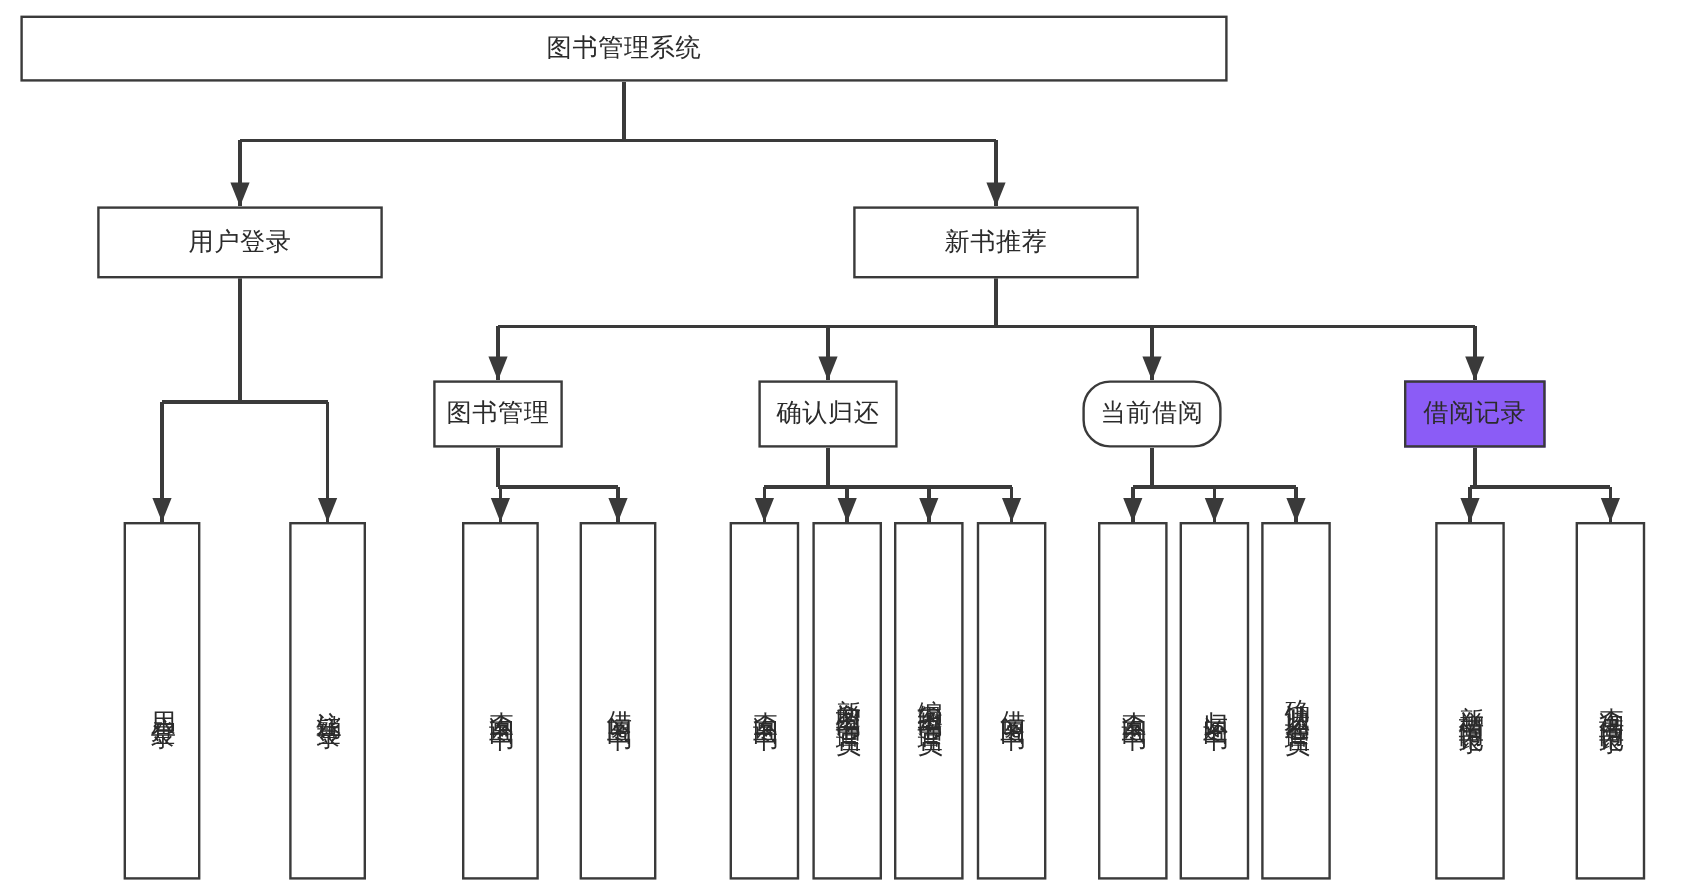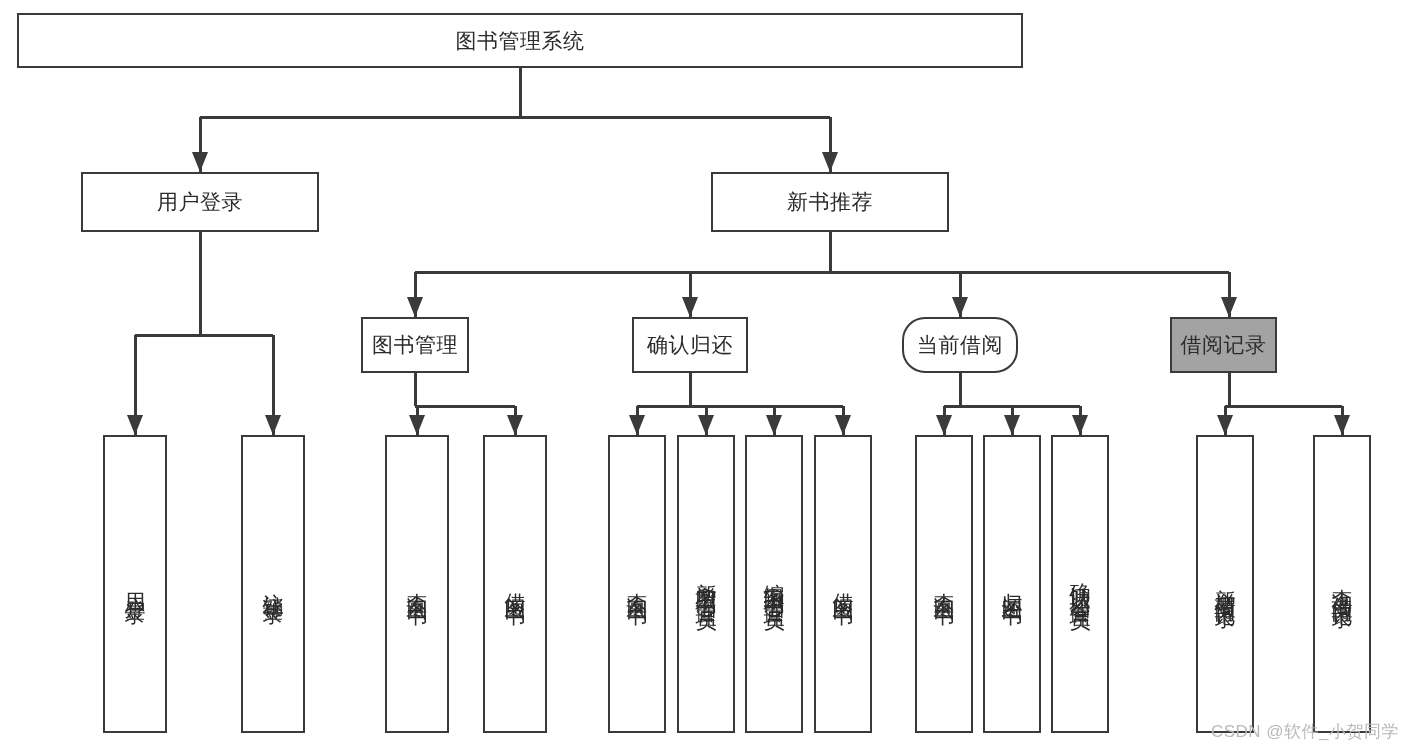--- a/index.html
+++ b/index.html
@@ -141,21 +141,21 @@
       </div>
       <div class="node horiz" style="left: 361px; top: 317px; width: 108px; height: 56px; border-color: rgb(58, 58, 58); background: rgb(255, 255, 255); color: rgb(43, 43, 43);">
         <span>图书管理</span>
       </div>
       <div class="node horiz" style="left: 632px; top: 317px; width: 116px; height: 56px; border-color: rgb(58, 58, 58); background: rgb(255, 255, 255); color: rgb(43, 43, 43);">
         <span>确认归还</span>
       </div>
       <div class="node horiz" style="left: 902px; top: 317px; width: 116px; height: 56px; border-color: rgb(58, 58, 58); background: rgb(255, 255, 255); color: rgb(43, 43, 43); border-radius: 23px;">
         <span>当前借阅</span>
       </div>
-      <div class="node horiz" style="left: 1170px; top: 317px; width: 107px; height: 56px; border-color: rgb(58, 58, 58); background: #a3a3a3; color: rgb(43, 43, 43);">
+      <div class="node horiz" style="left: 1170px; top: 317px; width: 118px; height: 56px; border-color: rgb(58, 58, 58); background: #8b5cf6; color: rgb(43, 43, 43);">
         <span>借阅记录</span>
       </div>
       <div class="node vert" style="left: 103px; top: 435px; width: 64px; height: 298px; border-color: rgb(58, 58, 58); background: rgb(255, 255, 255); color: rgb(43, 43, 43);">
         <span class="vtext">用户登录</span>
       </div>
       <div class="node vert" style="left: 241px; top: 435px; width: 64px; height: 298px; border-color: rgb(58, 58, 58); background: rgb(255, 255, 255); color: rgb(43, 43, 43);">
         <span class="vtext">注销登录</span>
       </div>
       <div class="node vert" style="left: 385px; top: 435px; width: 64px; height: 298px; border-color: rgb(58, 58, 58); background: rgb(255, 255, 255); color: rgb(43, 43, 43);">
         <span class="vtext">查询图书</span>
@@ -185,14 +185,13 @@
         <span class="vtext">确认归还（管理员）</span>
       </div>
       <div class="node vert" style="left: 1196px; top: 435px; width: 58px; height: 298px; border-color: rgb(58, 58, 58); background: rgb(255, 255, 255); color: rgb(43, 43, 43);">
         <span class="vtext">新增借阅记录</span>
       </div>
       <div class="node vert" style="left: 1313px; top: 435px; width: 58px; height: 298px; border-color: rgb(58, 58, 58); background: rgb(255, 255, 255); color: rgb(43, 43, 43);">
         <span class="vtext">查询借阅记录</span>
       </div>
     </div>
 
-  <div id="watermark">CSDN @软件_小贺同学</div>
 </div>
 
 </body></html>

